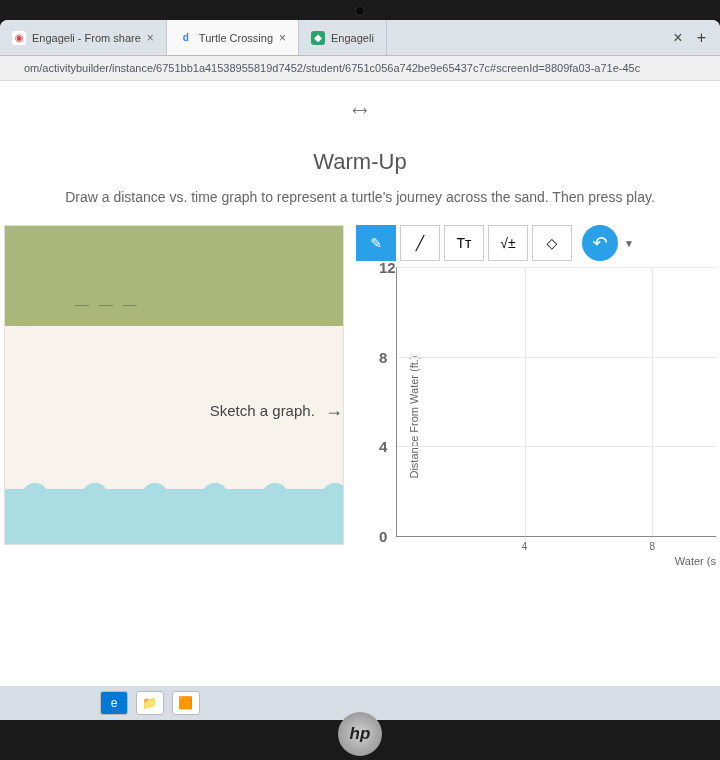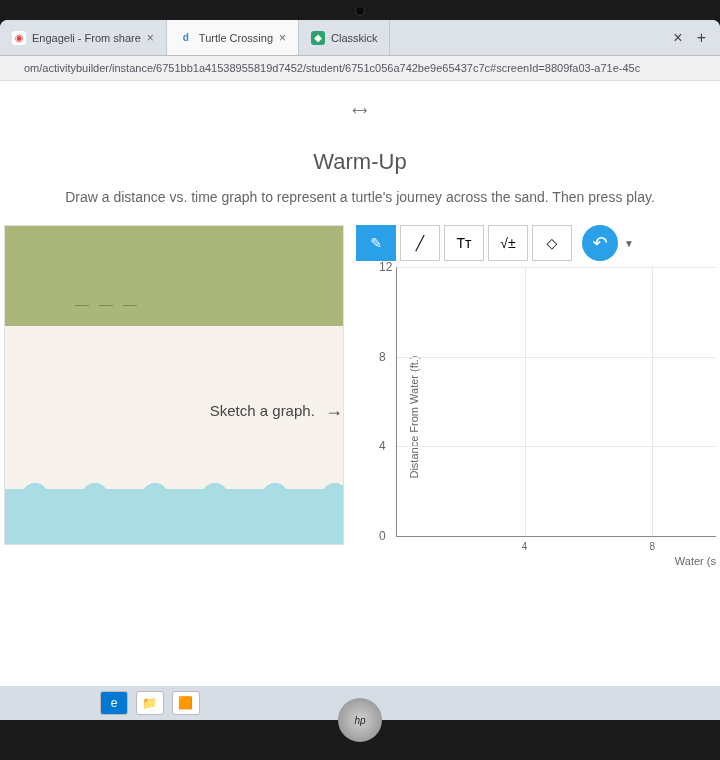--- a/index.html
+++ b/index.html
@@ -47,30 +47,30 @@
     .tool { width: 40px; height: 36px; border: 1px solid #ccc; background: #fff; display: flex; align-items: center; justify-content: center; cursor: pointer; font-size: 14px; }
     .tool.active { background: #2aa0e8; border-color: #2aa0e8; color: #fff; }
     .tool-round { width: 36px; height: 36px; border-radius: 50%; background: #2aa0e8; color: #fff; display: flex; align-items: center; justify-content: center; cursor: pointer; margin-left: 6px; font-size: 18px; }
     .tiny-tri { font-size: 10px; color: #666; margin-left: 2px; }
     
     .graph-wrap { position: relative; height: 300px; }
     .ylabel { position: absolute; left: -4px; top: 50%; transform: translateY(-50%) rotate(-90deg); transform-origin: center; font-size: 11px; color: #666; white-space: nowrap; }
     .graph { position: absolute; left: 40px; top: 0; right: 0; bottom: 30px; border-left: 1.5px solid #888; border-bottom: 1.5px solid #888; }
     .gridline-h { position: absolute; left: 0; right: 0; border-top: 1px solid #e8e8e8; }
     .gridline-v { position: absolute; top: 0; bottom: 0; border-left: 1px solid #e8e8e8; }
-    .tick-y { position: absolute; left: -18px; font-size: 12px; color: #666; transform: translateY(-50%); }
+    .tick-y { position: absolute; left: -18px; font-size: 15px; color: #666; transform: translateY(-50%); font-weight: bold; }
     .tick-x { position: absolute; bottom: -16px; font-size: 10px; color: #666; transform: translateX(-50%); }
     .xlabel { position: absolute; right: 0; bottom: 0; font-size: 11px; color: #666; }
     
     
     .taskbar { position: absolute; bottom: 40px; left: 0; right: 0; height: 34px; background: #d7dde4; display: flex; align-items: center; padding: 0 100px; gap: 8px; }
     .task-icon { width: 28px; height: 24px; background: #fff; border: 1px solid #bbb; border-radius: 3px; display: flex; align-items: center; justify-content: center; font-size: 12px; }
     
     
-    .hp-badge { position: absolute; bottom: 18px; left: 50%; transform: translateX(-50%); width: 44px; height: 44px; border-radius: 50%; background: radial-gradient(circle, #d0d0d0, #888); display: flex; align-items: center; justify-content: center; font-size: 10px; font-style: italic; color: #222; font-weight: normal; }
+    .hp-badge { position: absolute; bottom: 4px; left: 50%; transform: translateX(-50%); width: 44px; height: 44px; border-radius: 50%; background: radial-gradient(circle, #d0d0d0, #888); display: flex; align-items: center; justify-content: center; font-size: 17px; font-style: italic; color: #222; font-weight: bold; }
     
     .webcam { position: absolute; top: 6px; left: 50%; transform: translateX(-50%); width: 10px; height: 10px; border-radius: 50%; background: #0a0a0a; border: 1px solid #333; }
   </style>
 </head>
 <body>
 
 <div class="webcam"></div>
 
 <div class="screen-frame">
 
@@ -80,21 +80,21 @@
       <span>Engageli - From share</span>
       <span class="tab-close">×</span>
     </div>
     <div class="tab active">
       <span class="tab-icon" style="color:#3a86d8;font-weight:bold;">d</span>
       <span>Turtle Crossing</span>
       <span class="tab-close">×</span>
     </div>
     <div class="tab">
       <span class="tab-icon" style="background:#2aa36e;color:#fff;">◆</span>
-      <span>Classkick</span>
+      <span>Engageli</span>
     </div>
     <div class="tab-actions">
       <span>×</span>
       <span>+</span>
     </div>
   </div>
 
   <div class="url-bar">om/activitybuilder/instance/6751bb1a41538955819d7452/student/6751c056a742be9e65437c7c#screenId=8809fa03-a71e-45c</div>
 
   <div class="content">

